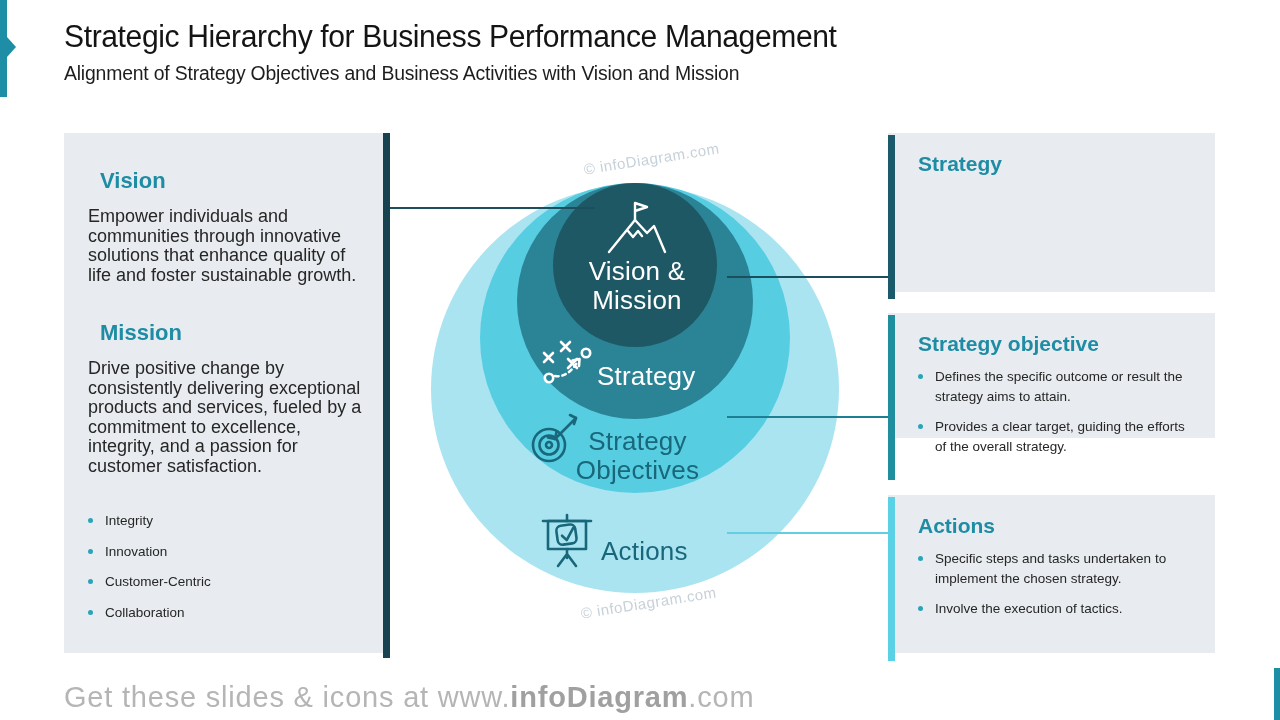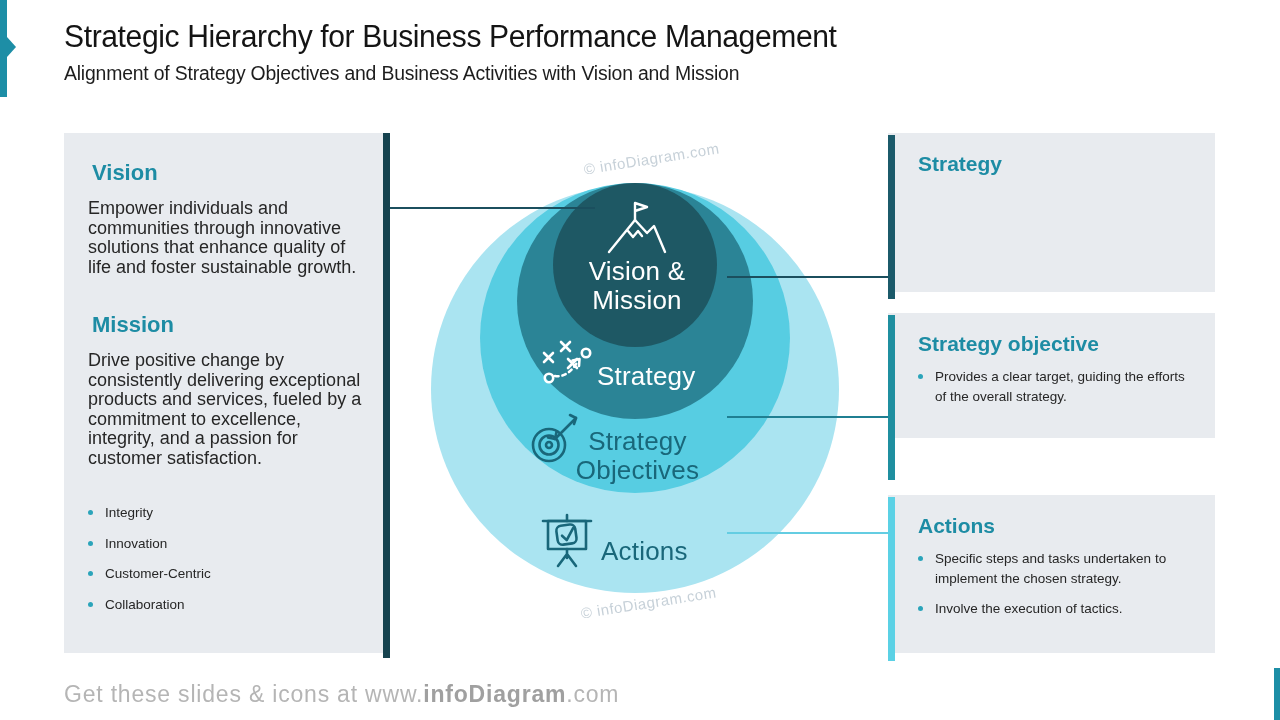--- a/index.html
+++ b/index.html
@@ -20,21 +20,21 @@
   
   #title{left:64px;top:18px;width:1160px;font-size:31px;line-height:37px;
     color:#141414;letter-spacing:-0.4px;transform:scaleX(.97);transform-origin:left;}
   #subtitle{left:64px;top:60px;width:1160px;font-size:20px;line-height:26px;
     color:#1d1d1d;letter-spacing:-0.2px;transform:scaleX(.97);transform-origin:left;}
 
   
   .panel{background:#e8ebef;box-sizing:border-box;}
   #left-panel{left:64px;top:133px;width:326px;height:520px;padding:23px 20px 0 24px;}
   .lp-sec{margin-bottom:35px;}
-  .sec-heading{font-size:22px;font-weight:700;color:#1d8ca4;margin:4px;}
+  .sec-heading{font-size:22px;font-weight:700;color:#1d8ca4;margin:12px;}
   .sec-body{font-size:18px;line-height:19.5px;color:#262626;margin:13px 0 0;}
   ul.bullets{list-style:none;margin:4px 0 0;padding:0;}
   ul.bullets li{display:flex;gap:12px;margin-top:11px;
     font-size:13.5px;line-height:19.5px;color:#262626;}
   .dot{flex:0 0 5px;width:5px;height:5px;border-radius:50%;
     background:#2ba4ba;margin-top:7px;}
   #lp-accent{left:383px;top:133px;width:7px;height:525px;background:#16434f;}
 
   .rpanel{left:888px;width:327px;padding:19px 16px 0 30px;}
   #rp-strategy{top:133px;height:159px;}
@@ -71,21 +71,21 @@
   #ln-r2{left:727px;top:416px;width:161px;background:#1f7f92;}
   #ln-r3{left:727px;top:532px;width:161px;background:#64cde2;}
 
   
   .wm{font-size:15px;color:#8fa3b2;opacity:.5;transform:rotate(-9deg);
     letter-spacing:0.5px;white-space:nowrap;}
   #wm-top{left:583px;top:150px;}
   #wm-bottom{left:580px;top:594px;}
 
   
-  #footer{left:64px;top:681px;font-size:23px;letter-spacing:0.8px;color:#b5b5b5;}
+  #footer{left:64px;top:681px;font-size:29px;letter-spacing:0.8px;color:#b5b5b5;}
   #footer .brand{font-weight:700;color:#a0a0a0;}
 </style>
 </head>
 <body>
 
 <div class="abs" id="accent-bar-tl"></div>
 <div class="abs" id="accent-tri-tl"></div>
 <div class="abs" id="accent-bar-br"></div>
 
 <div class="abs" id="title">Strategic Hierarchy for Business Performance Management</div>
@@ -177,20 +177,24 @@
 <div class="abs panel rpanel" id="rp-strategy">
   <h2 class="rp-heading">Strategy</h2>
   <ul class="bullets">
   </ul>
 </div>
 <div class="abs panel rpanel" id="rp-objective">
   <h2 class="rp-heading">Strategy objective</h2>
   <ul class="bullets">
     <li>
         <span class="dot"></span>
+        <span>Defines the specific outcome or result the strategy aims to attain.</span>
+      </li>
+    <li>
+        <span class="dot"></span>
         <span>Provides a clear target, guiding the efforts of the overall strategy.</span>
       </li>
   </ul>
 </div>
 <div class="abs panel rpanel" id="rp-actions">
   <h2 class="rp-heading">Actions</h2>
   <ul class="bullets">
     <li>
         <span class="dot"></span>
         <span>Specific steps and tasks undertaken to implement the chosen strategy.</span>

